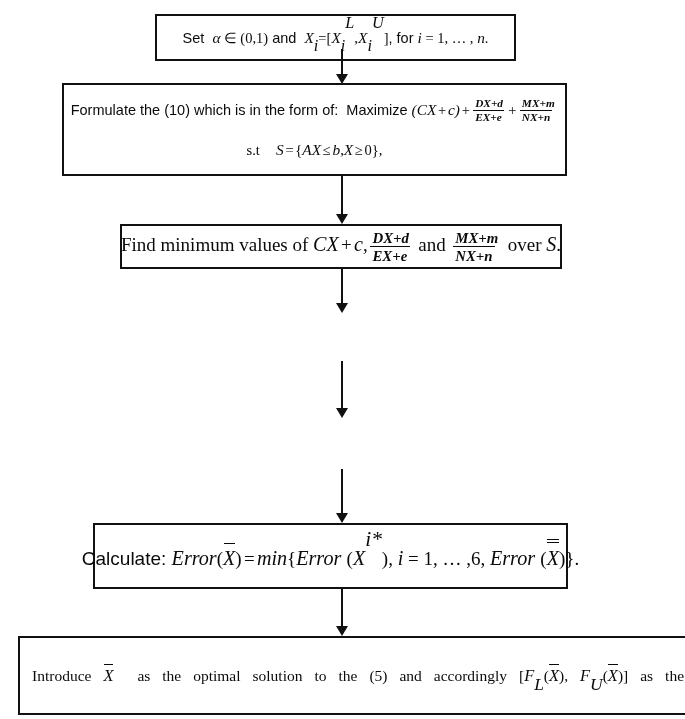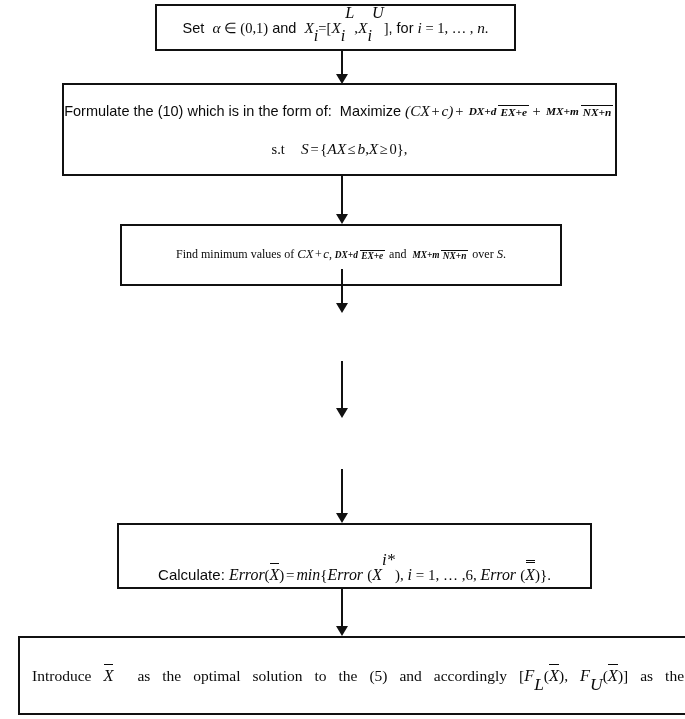--- a/index.html
+++ b/index.html
@@ -36,26 +36,26 @@
     justify-content: center;
     text-align: center;
     line-height: 1.5;
   }
   .node .line {
     display: block;
     white-space: nowrap;
   }
 
   
-  #node-set        { left: 155px; top: 4px;   width: 361px; height: 47px;  font-size: 14.5px; }
-  #node-formulate  { left: 62px;  top: 83px;  width: 555px; height: 93px;  font-size: 14.5px; }
-  #node-findmin    { left: 120px; top: 224px; width: 442px; height: 62px;  font-size: 12px; }
+  #node-set        { left: 155px; top: 14px;   width: 361px; height: 47px;  font-size: 14.5px; }
+  #node-formulate  { left: 62px;  top: 83px;  width: 505px; height: 93px;  font-size: 14.5px; }
+  #node-findmin    { left: 120px; top: 224px; width: 442px; height: 45px;  font-size: 19px; }
   #node-solve14    { left: 96px;  top: 313px; width: 490px; height: 48px;  font-size: 14.5px; }
   #node-solvepi    { left: 72px;  top: 418px; width: 536px; height: 51px;  font-size: 15px; }
-  #node-error      { left: 117px; top: 523px; width: 475px; height: 66px;  font-size: 15px; justify-content: flex-end; }
+  #node-error      { left: 93px; top: 523px; width: 475px; height: 66px;  font-size: 19px; }
   #node-introduce  { left: 18px;   top: 636px; width: 680px; height: 79px;  font-size: 15.5px;
                      align-items: stretch; justify-content: center; padding: 0 12px; }
 
   #node-formulate .line:first-child { margin-bottom: 14px; }
 
   #node-introduce .line {
     display: block;
     text-align: left;
     white-space: nowrap;
   }
@@ -123,21 +123,21 @@
     left: 4%;
     right: 4%;
     border-top: 1.3px solid currentColor;
   }
   .dbar::before { top: 0.00em; }
   .dbar::after  { top: 0.16em; }
 
   
   .frac {
     display: inline-flex;
-    flex-direction: row;
+    flex-direction: column;
     align-items: flex-start;
     justify-content: center;
     vertical-align: middle;
     font-size: 0.78em;
     line-height: 1.08;
     margin: 0 0.14em;
     position: relative;
     top: -0.02em;
   }
   .frac > .num { padding: 0 0.18em 0.03em; }

